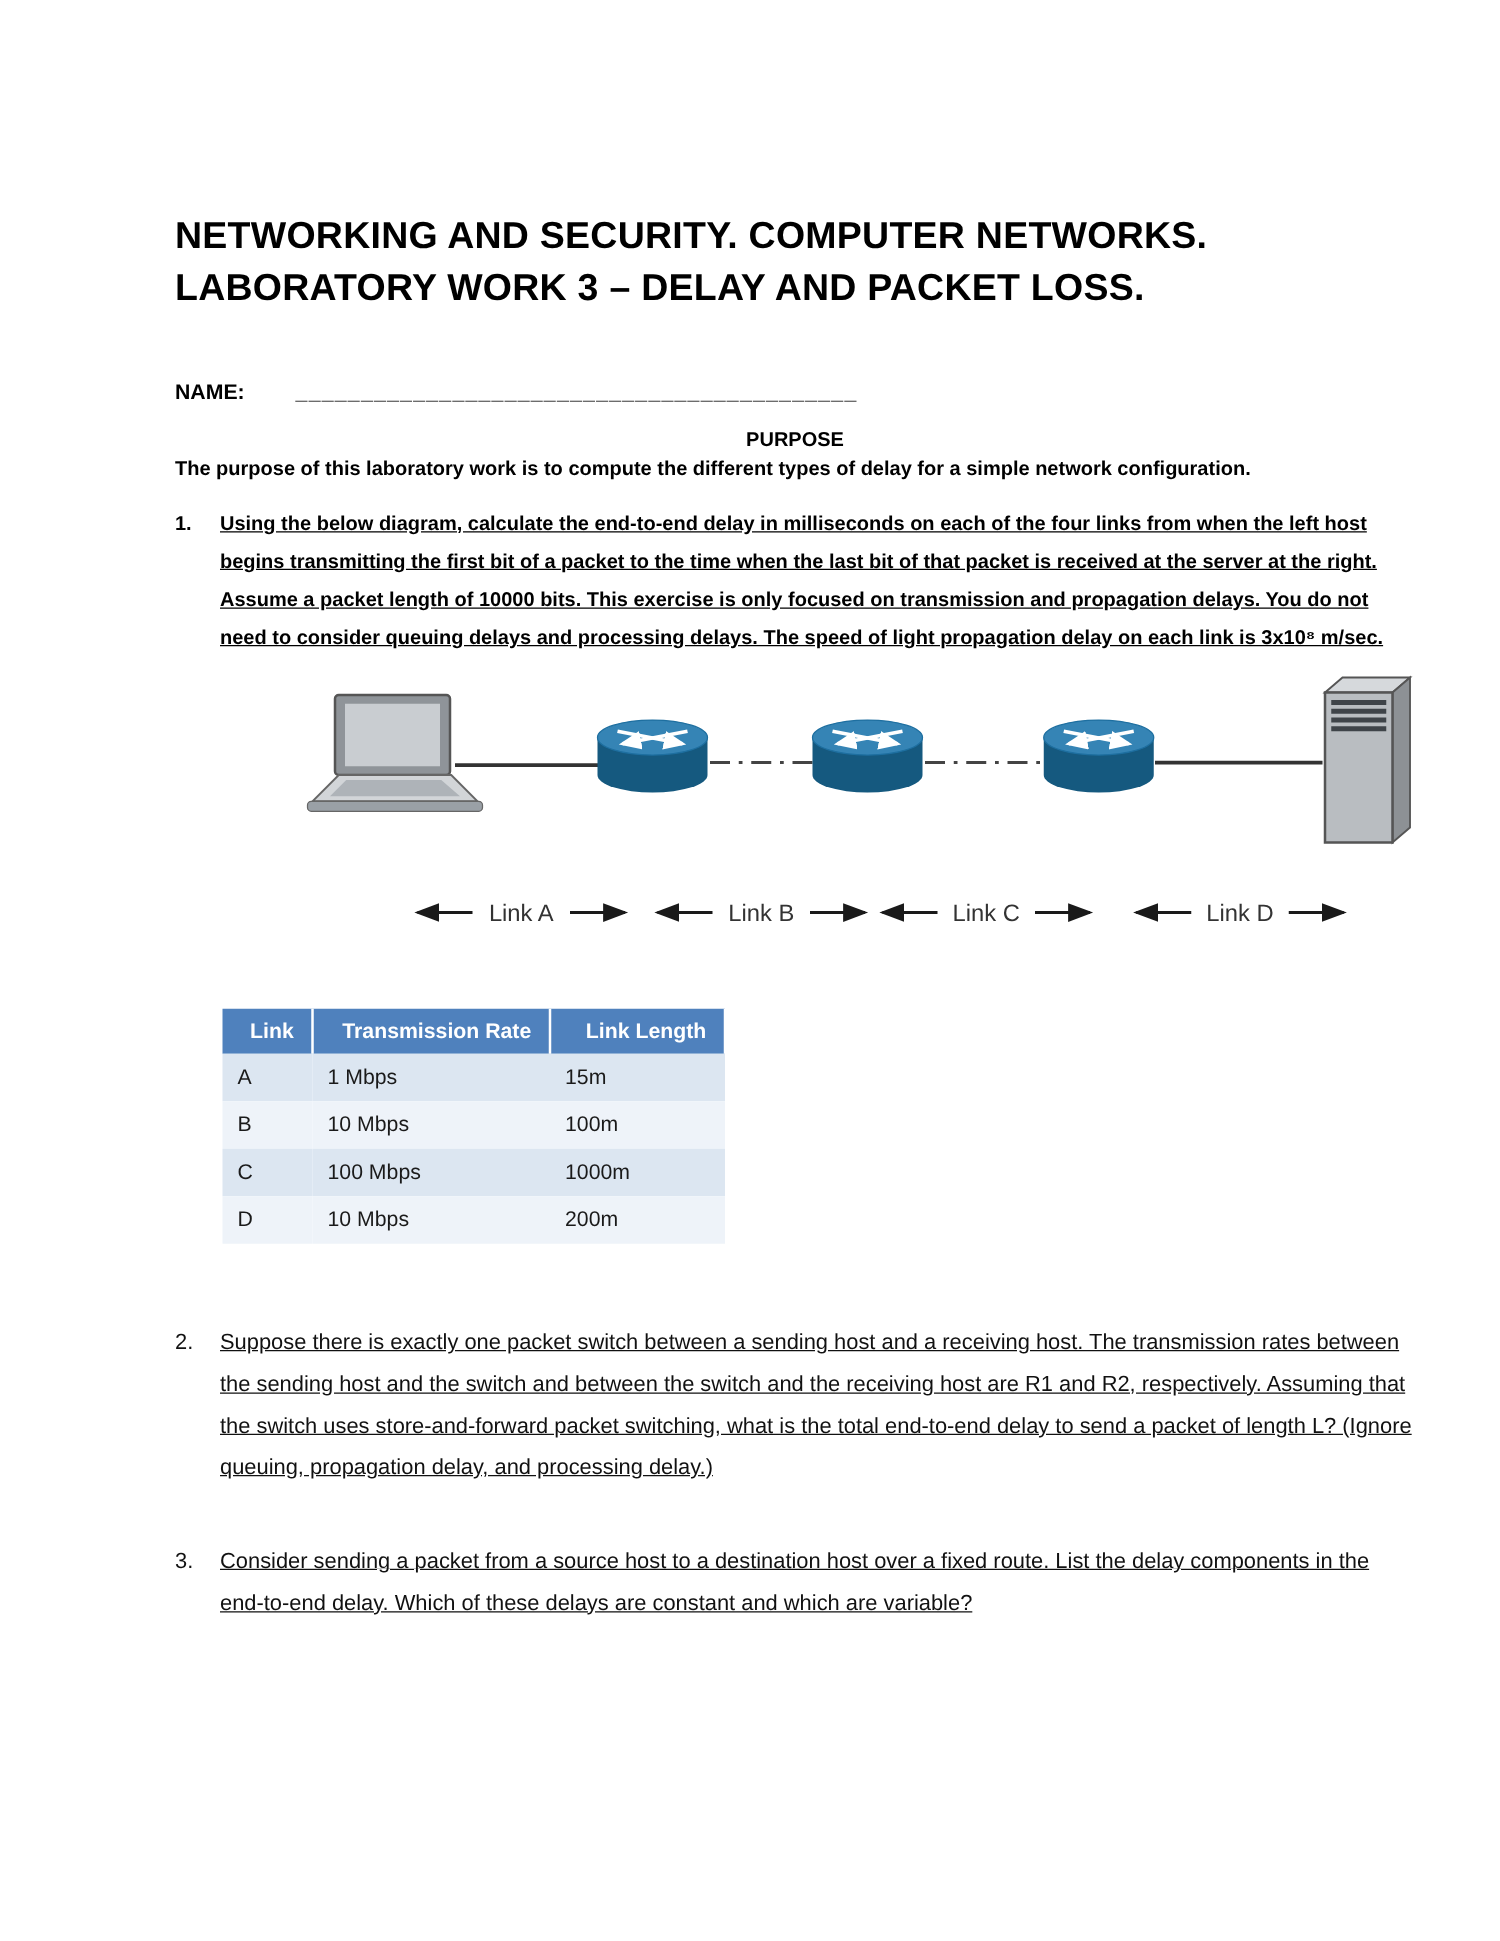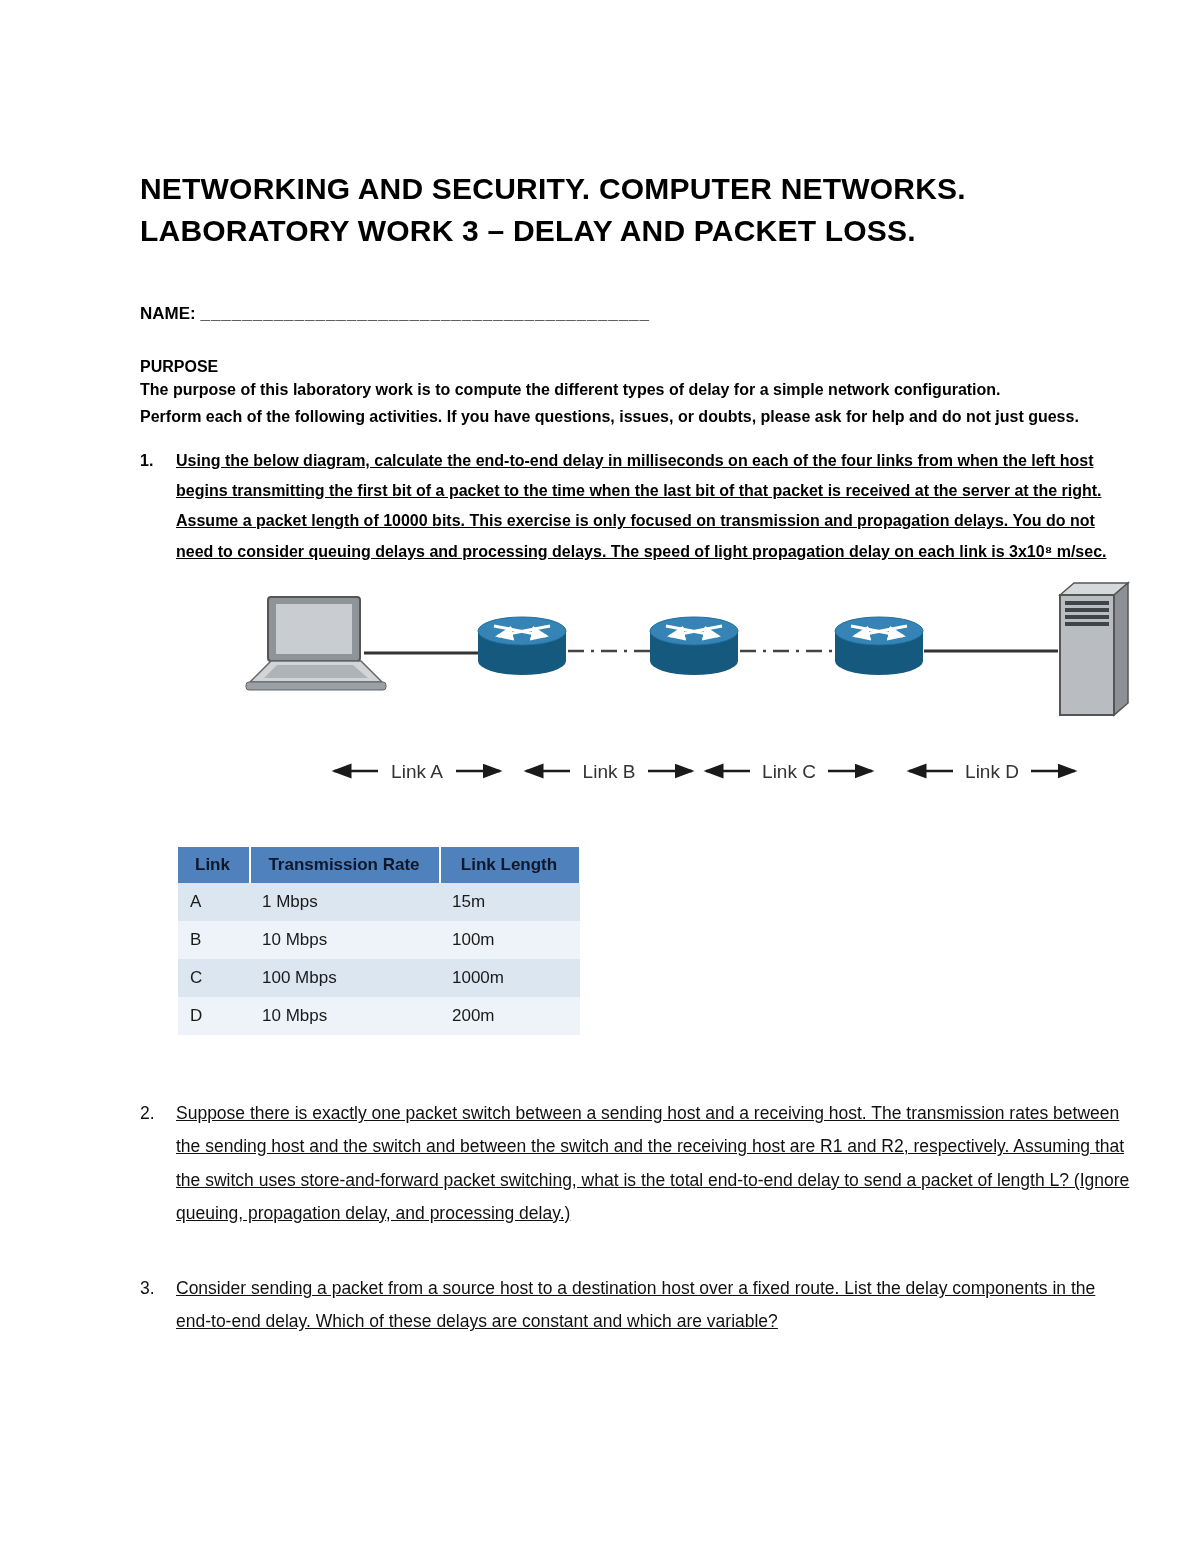--- a/index.html
+++ b/index.html
@@ -9,23 +9,23 @@
     font-family:"Liberation Sans", sans-serif;
     color:#000000;
     position:relative;
     overflow:hidden;
   }
   .page { padding:168px 68px 0 140px; }
 
   .doc-title { font-size:30px; font-weight:700; line-height:1.4; letter-spacing:0.2px; }
 
   .name-row { margin-top:52px; font-size:17px; font-weight:700; }
-  .name-row .blank { font-weight:700; letter-spacing:1px; }
-
-  .section-heading { margin-top:34px; font-size:16px; font-weight:700; }
+  .name-row .blank { font-weight:700; letter-spacing:1px;margin-left:36px; }
+
+  .section-heading { margin-top:20px; font-size:16px; font-weight:700;text-align:center; }
 
   .bold-para { margin-top:2px; font-size:16px; font-weight:700; line-height:1.55; }
 
   .qlist { margin-top:16px; }
   .q-item { display:flex; }
   .q-num { width:36px; flex:0 0 36px; }
   .q-text { flex:1;text-decoration:underline; }
 
   .q1 { font-size:16px; font-weight:700; line-height:1.9; }
   .q23 { font-size:17.5px; font-weight:400; line-height:1.9; color:#111; }
@@ -33,22 +33,22 @@
   .q3 { margin-top:42px; }
 
   .diagram-wrap { margin-top:14px; margin-left:38px;text-align:right; }
 
   table.links {
     margin-top:34px; margin-left:38px;
     border-collapse:collapse;
     font-size:17px;
   }
   table.links th {
-    background:#4f81bd; color:#0f172a; font-weight:700;
-    text-align:center; padding:8px 14px 8px 12px;
+    background:#4f81bd; color:#ffffff; font-weight:700;
+    text-align:right; padding:8px 14px 8px 12px;
     border-right:2px solid #ffffff;
   }
   table.links td { padding:9px 14px 9px 12px; color:#1a1a1a; }
   table.links col.c-link { width:72px; }
   table.links col.c-rate { width:190px; }
   table.links col.c-len  { width:140px; }
   table.links tbody tr:nth-child(odd)  { background:#dce6f1; }
   table.links tbody tr:nth-child(even) { background:#eef3f9; }
 
   svg text { font-family:"Liberation Sans", sans-serif; }
@@ -64,21 +64,20 @@
   </div>
 
   <div class="name-row">
     <span>NAME:</span>
     <span class="blank">___________________________________________</span>
   </div>
 
   <div class="section-heading">PURPOSE</div>
   <div class="bold-para">The purpose of this laboratory work is to compute the different types of delay for a simple network configuration.</div>
 
-  <div class="bold-para">Perform each of the following activities. If you have questions, issues, or doubts, please ask for help and do not just guess.</div>
 
   <div class="qlist">
     <div class="q-item q1">
       <div class="q-num">1.</div>
       <div class="q-text">Using the below diagram, calculate the end-to-end delay in milliseconds on each of the four links from when the left host begins transmitting the first bit of a packet to the time when the last bit of that packet is received at the server at the right.  Assume a packet length of 10000 bits.  This exercise is only focused on transmission and propagation delays.  You do not need to consider queuing delays and processing delays. The speed of light propagation delay on each link is 3x10⁸ m/sec.</div>
     </div>
   </div>
 
   <div class="diagram-wrap">
     <svg width="920" height="228" viewBox="0 0 920 228">

